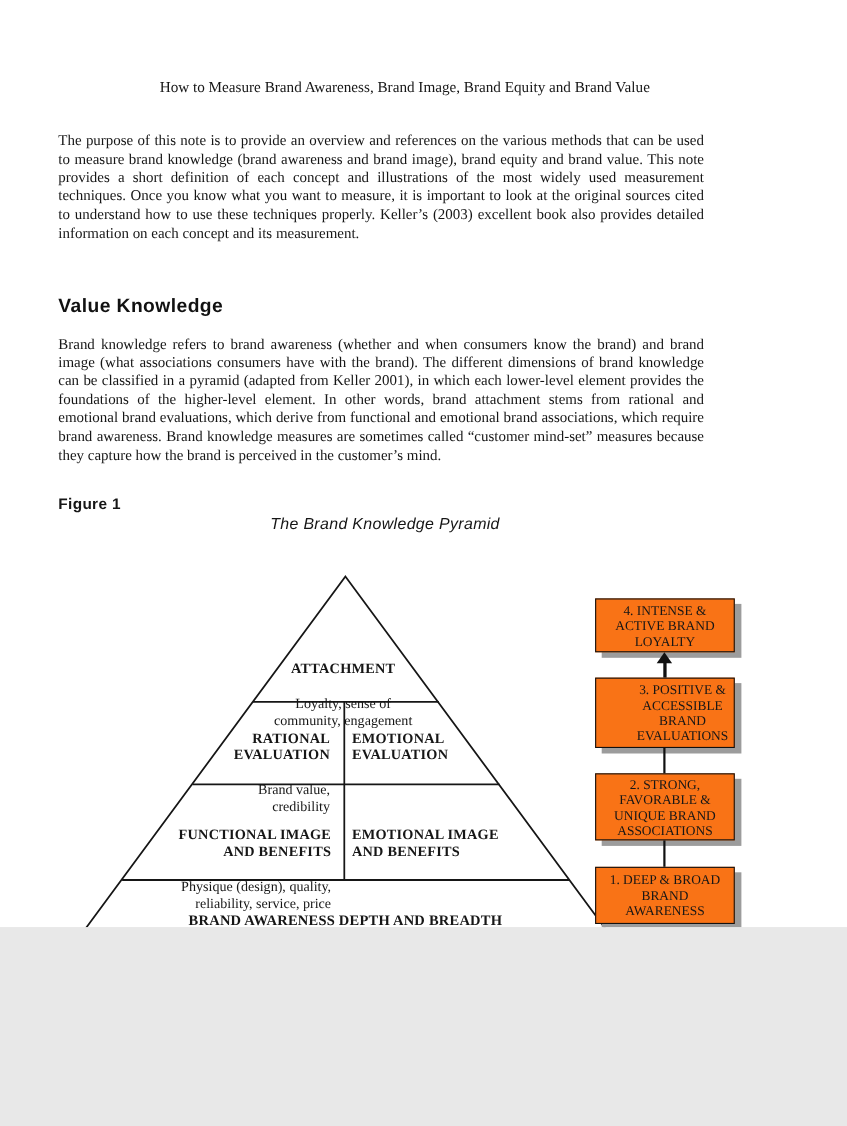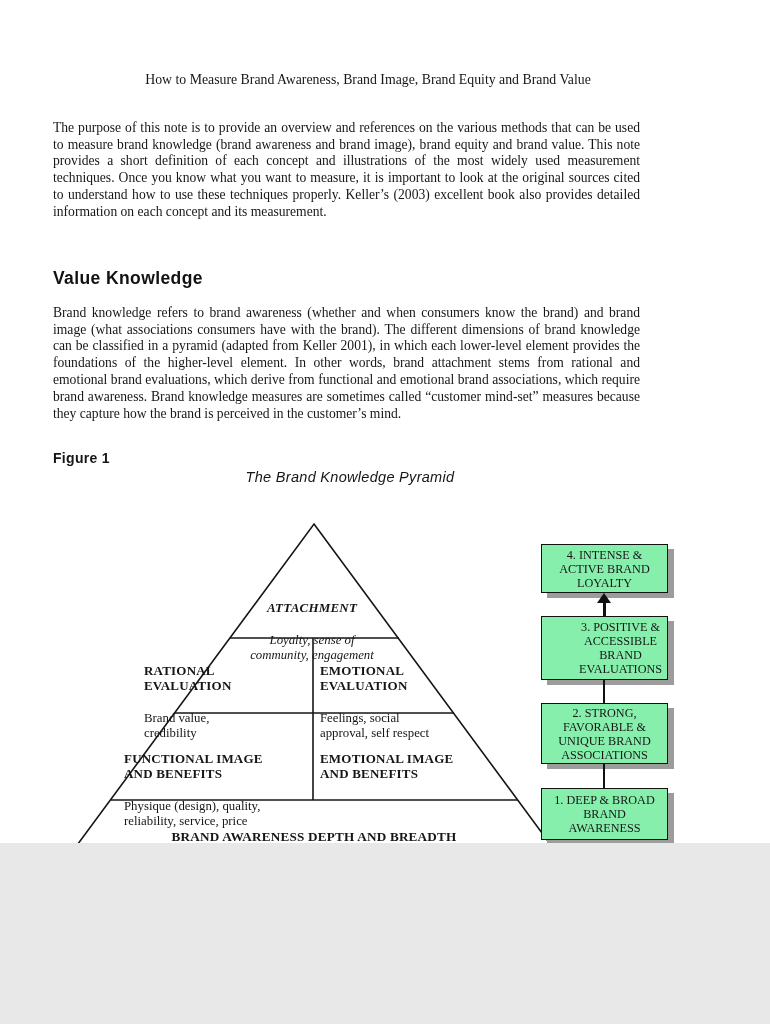--- a/index.html
+++ b/index.html
@@ -47,38 +47,38 @@
     font-style: italic; font-size: 14.5px; letter-spacing: 0.3px;
   }
 
   
   .figure-area { left: 0; top: 0; width: 770px; height: 1024px; }
   .pyr-lines { position: absolute; left: 0; top: 0; }
   .pyr-block { position: absolute; white-space: pre-line; }
   .pyr-title { font-weight: bold; font-size: 13px; line-height: 15px; letter-spacing: 0.2px; }
   .pyr-desc  { font-size: 12.8px; line-height: 15px; }
   .align-c { text-align: center; }
-  .align-r { text-align: left; }
+  .align-r { text-align: right; }
   .align-l { text-align: left; }
 
-  .blk-attachment { left: 212px; top: 582px; width: 200px; font-style: italic; }
+  .blk-attachment { left: 212px; top: 582px; width: 200px; }
   .blk-eval-left  { left: 144px; top: 645px; width: 156px; }
   .blk-eval-right { left: 320px; top: 645px; width: 168px; }
   .blk-img-left   { left: 124px; top: 733px; width: 177px; }
   .blk-img-right  { left: 320px; top: 733px; width: 200px; }
   .blk-base       { left: 94px;  top: 811px; width: 440px; }
   .blk-base .pyr-title { font-size: 13.2px; }
 
   
   .ladder-box {
     position: absolute;
     left: 541px; width: 127px;
     box-sizing: border-box;
     border: 1.4px solid #111;
-    background: #86efac;
+    background: #f97316;
     box-shadow: 6px 5px 0 #9c9c9c;
     display: flex; align-items: center; justify-content: center;
     text-align: center;
     font-size: 12.2px; line-height: 14px;
     white-space: pre-line;
   }
   .box-4 { top: 544px; height: 49px; }
   .box-3 { top: 616px; height: 64px; padding-left: 32px; }
   .box-2 { top: 703px; height: 61px; }
   .box-1 { top: 788px; height: 52px; }
@@ -130,22 +130,20 @@
 
     <div class="pyr-block blk-eval-left align-r">
       <div class="pyr-title">RATIONAL
 EVALUATION</div>
       <div class="pyr-desc">Brand value,
 credibility</div>
     </div>
     <div class="pyr-block blk-eval-right align-l">
       <div class="pyr-title">EMOTIONAL
 EVALUATION</div>
-      <div class="pyr-desc">Feelings, social
-approval, self respect</div>
     </div>
 
     <div class="pyr-block blk-img-left align-r">
       <div class="pyr-title">FUNCTIONAL IMAGE
 AND BENEFITS</div>
       <div class="pyr-desc">Physique (design), quality,
 reliability, service, price</div>
     </div>
     <div class="pyr-block blk-img-right align-l">
       <div class="pyr-title">EMOTIONAL IMAGE

